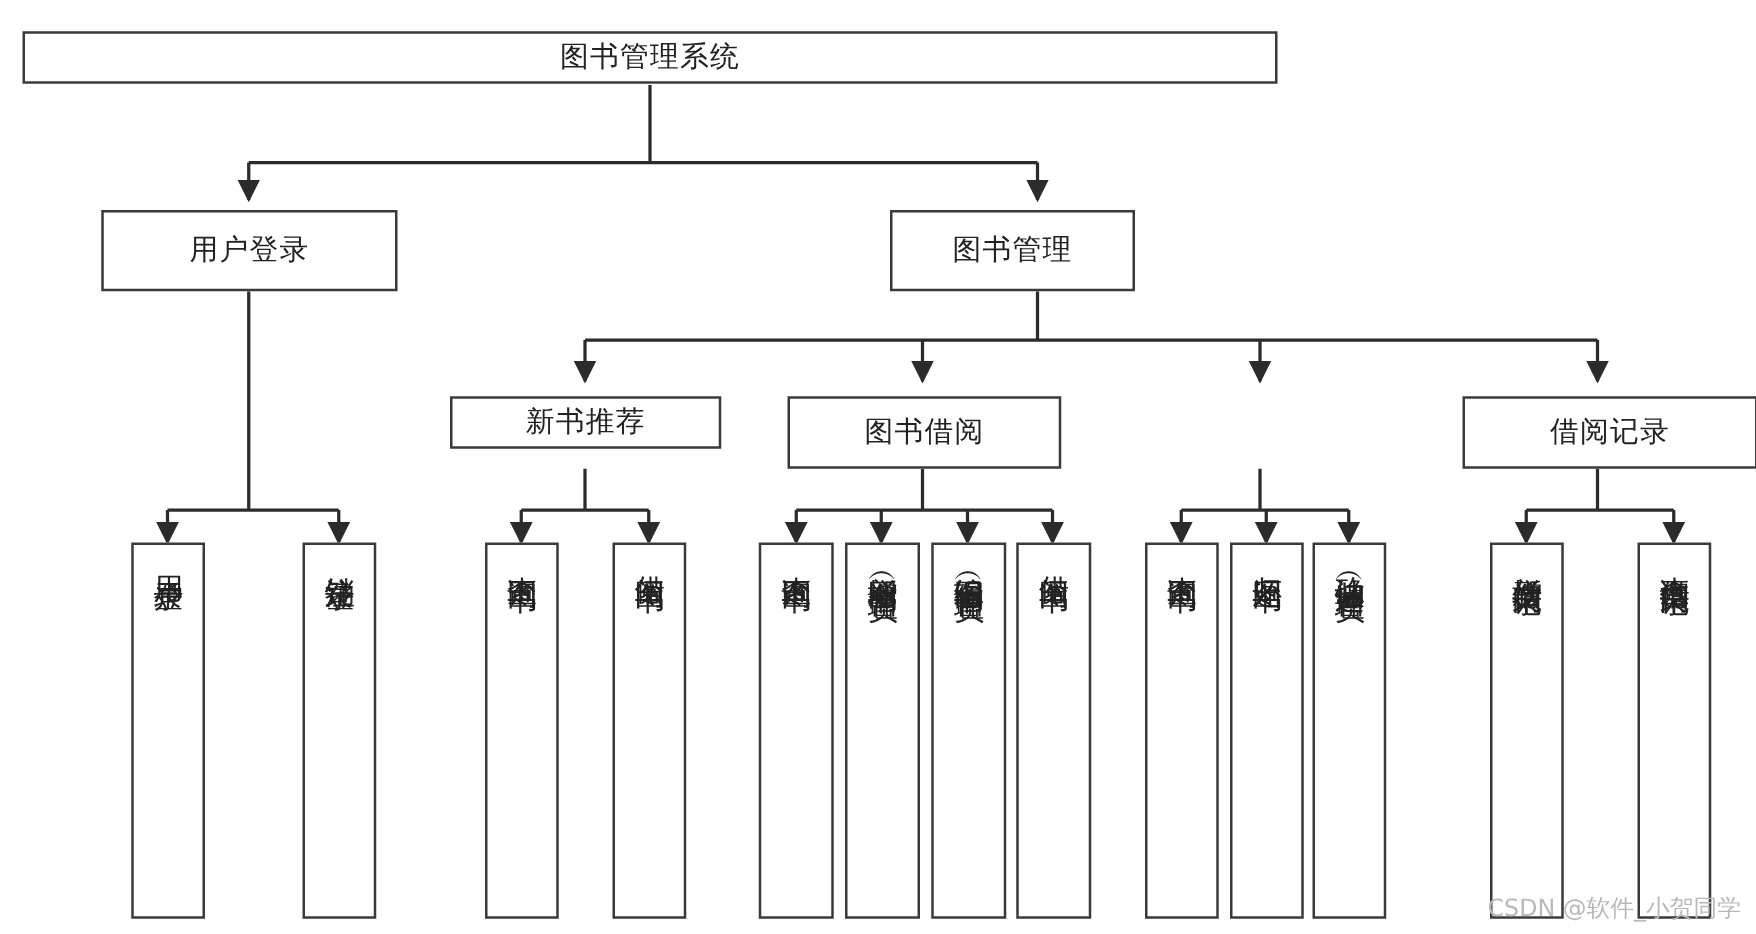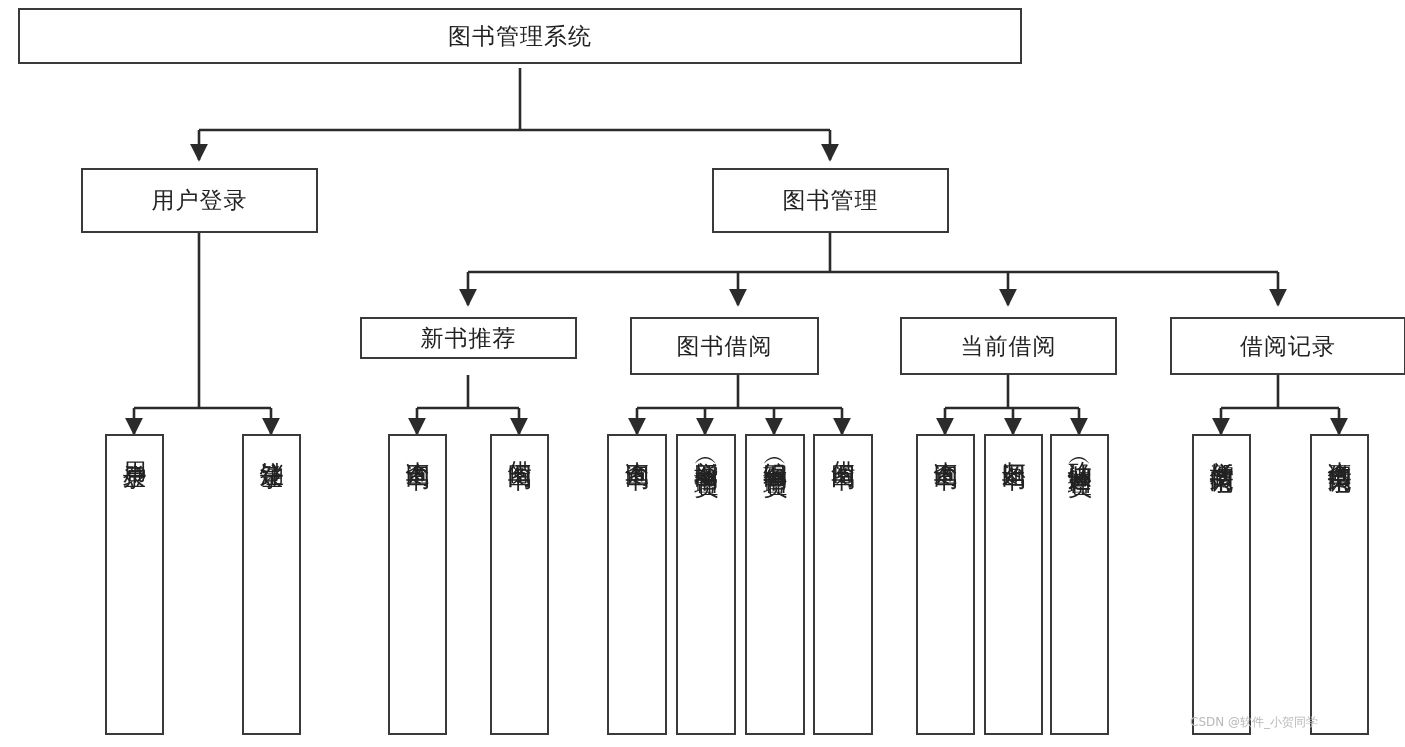--- a/index.html
+++ b/index.html
@@ -21,21 +21,21 @@
     writing-mode:vertical-rl;
     text-orientation:upright;
     font-size:24px;
     line-height:1.02;
     letter-spacing:2px;
     white-space:normal;
     max-height:292px;
   }
 
   #watermark{position:absolute;left:1190px;top:714px;
-             font-size:12px;color:#b9b9b9;white-space:nowrap;
+             font-size:19px;color:#b9b9b9;white-space:nowrap;
              font-family:"DejaVu Sans","Liberation Sans",sans-serif;}
 </style>
 </head>
 <body>
 
 <div id="canvas">
 
   <svg id="wires" viewBox="0 0 1405 747" xmlns="http://www.w3.org/2000/svg">
     <defs>
       <marker id="ah" viewBox="0 0 10 10" refX="9" refY="5" markerWidth="7" markerHeight="7" orient="auto-start-reverse">
@@ -79,39 +79,36 @@
       <path d="M1013,408 L1013,434" marker-end="url(#ah)"></path>
       <path d="M1079,408 L1079,434" marker-end="url(#ah)"></path>
 
       <path d="M1278,375 L1278,408"></path>
       <path d="M1221,408 L1339,408"></path>
       <path d="M1221,408 L1221,434" marker-end="url(#ah)"></path>
       <path d="M1339,408 L1339,434" marker-end="url(#ah)"></path>
     </g>
   </svg>
 
-  <div class="node root h" style="left:18px;top:8px;width:1004px;height:56px;">
+  <div class="node root h" style="left:18px;top:25px;width:1004px;height:42px;">
     <span class="lbl">图书管理系统</span>
   </div>
 
   <div class="node h" style="left:81px;top:168px;width:237px;height:65px;">
     <span class="lbl">用户登录</span>
   </div>
-  <div class="node h" style="left:712px;top:168px;width:237px;height:65px;">
+  <div class="node h" style="left:712px;top:168px;width:196px;height:65px;">
     <span class="lbl">图书管理</span>
   </div>
 
   <div class="node h" style="left:360px;top:317px;width:217px;height:42px;">
     <span class="lbl">新书推荐</span>
   </div>
-  <div class="node h" style="left:630px;top:317px;width:189px;height:58px;">
+  <div class="node h" style="left:630px;top:317px;width:219px;height:58px;">
     <span class="lbl">图书借阅</span>
-  </div>
-  <div class="node h" style="left:900px;top:317px;width:217px;height:58px;">
-    <span class="lbl">当前借阅</span>
   </div>
   <div class="node h" style="left:1170px;top:317px;width:236px;height:58px;">
     <span class="lbl">借阅记录</span>
   </div>
 
   <div class="node v" style="left:105px;top:434px;width:59px;height:301px;">
     <span class="lbl">用户登录</span>
   </div>
   <div class="node v" style="left:242px;top:434px;width:59px;height:301px;">
     <span class="lbl">注销登录</span>

